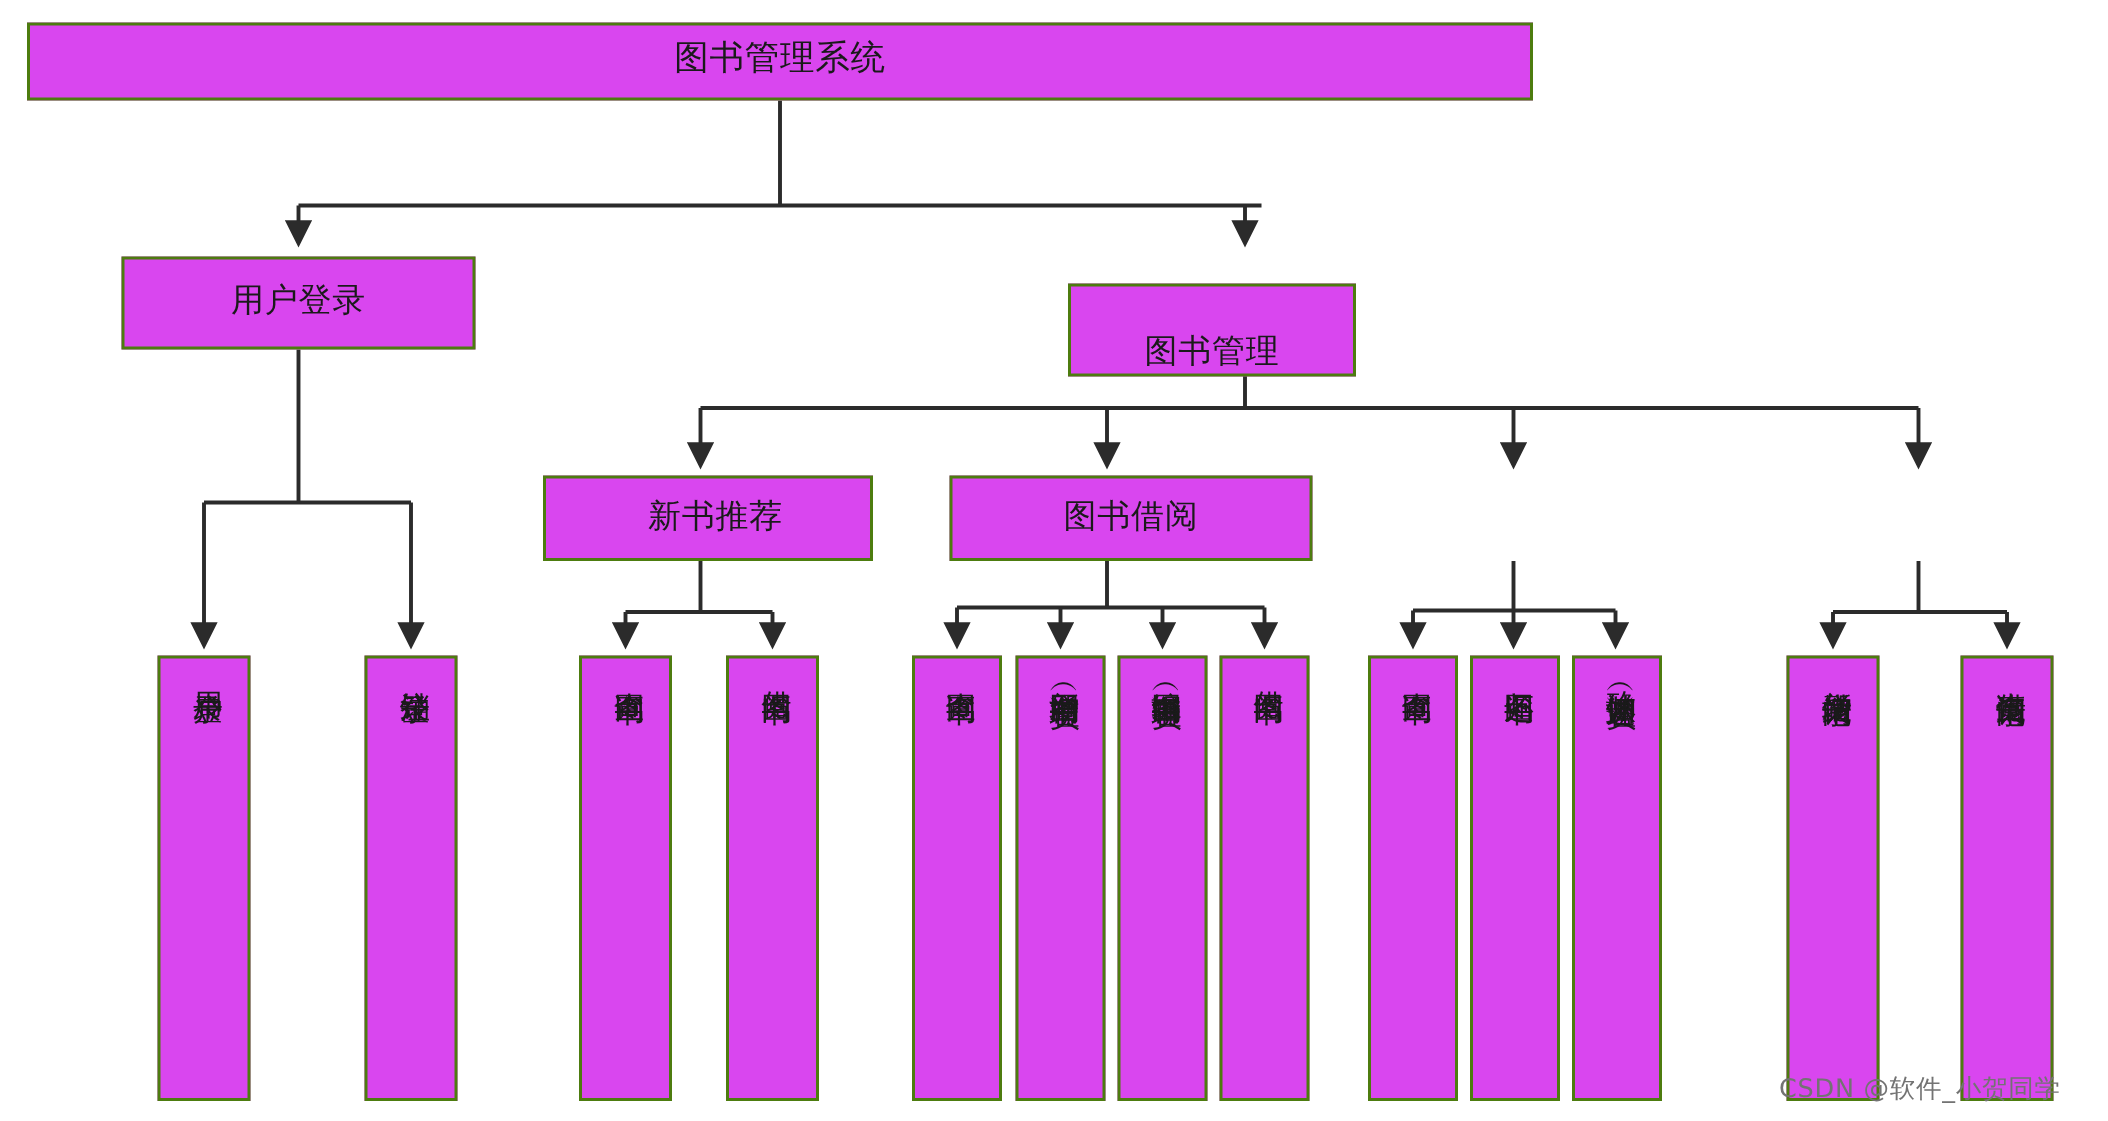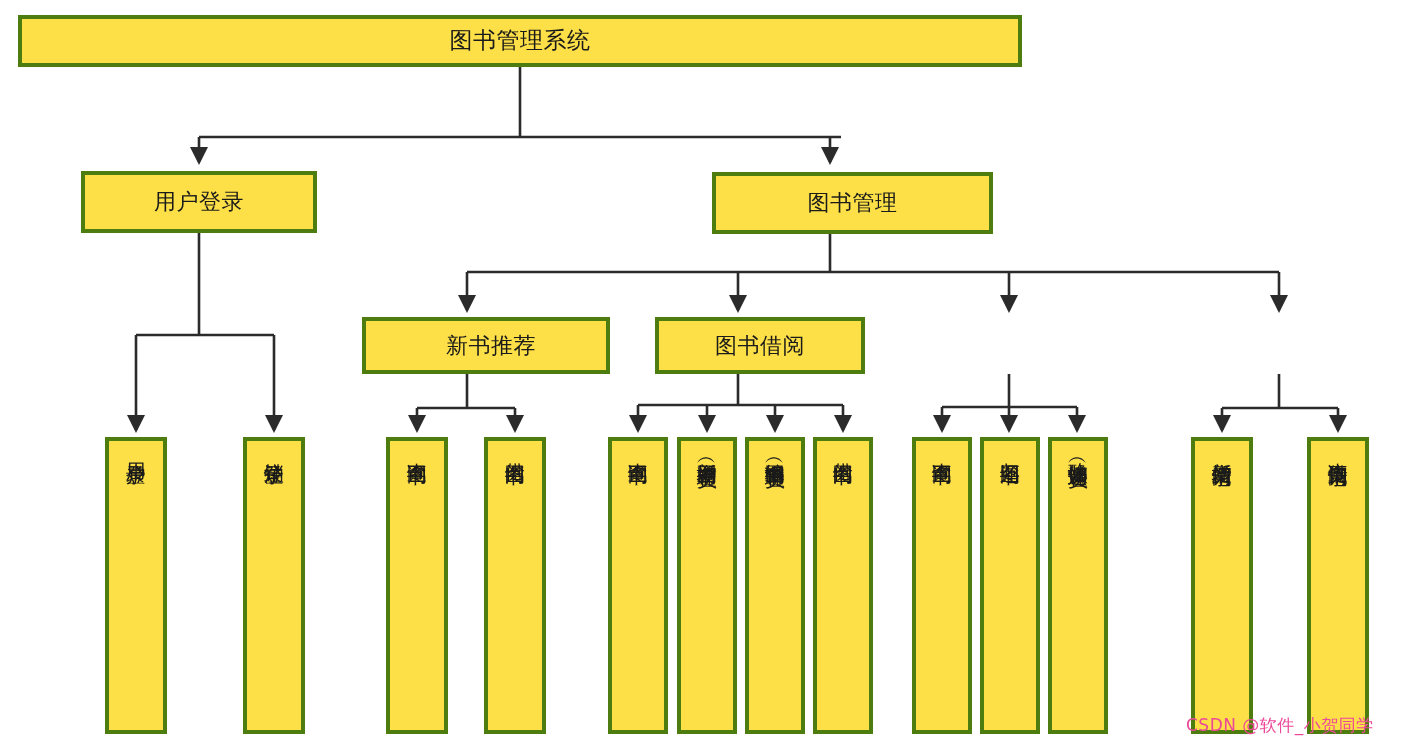--- a/index.html
+++ b/index.html
@@ -23,26 +23,27 @@
     position: absolute;
     left: 0;
     top: 0;
     width: 1405px;
     height: 747px;
     pointer-events: none;
   }
   .node {
     position: absolute;
     box-sizing: border-box;
-    background: #fde047;
-    border: 4px solid #4d7c0f;
+    background: #d946ef;
+    border: 2px solid #4d7c0f;
     display: flex;
     align-items: center;
     justify-content: center;
     z-index: 2;
+    font-family: Liberation Mono, monospace;
   }
   .node .label {
     display: block;
     text-align: center;
     line-height: 1.18;
     letter-spacing: 0.5px;
     color: #1a1a1a;
     white-space: pre-wrap;
   }
   
@@ -65,21 +66,21 @@
     font-size: 20px;
     line-height: 1.22;
     letter-spacing: 1px;
     max-height: 100%;
   }
   .watermark {
     position: absolute;
     left: 1186px;
     top: 714px;
     font-size: 17px;
-    color: #ec4899;
+    color: #737373;
     letter-spacing: 0.5px;
     z-index: 3;
     white-space: nowrap;
     user-select: none;
   }
 </style>
 </head>
 <body>
 
 <div id="canvas">
@@ -136,29 +137,29 @@
   </svg>
 
   <div class="node root horizontal" style="left:18px; top:15px; width:1004px; height:52px;">
     <span class="label">图书管理系统</span>
   </div>
 
   <div class="node horizontal" style="left:81px; top:171px; width:236px; height:62px;">
     <span class="label">用户登录</span>
   </div>
 
-  <div class="node horizontal" style="left:712px; top:172px; width:281px; height:62px;">
+  <div class="node horizontal" style="left:712px; top:189px; width:192px; height:62px;align-items:flex-end;">
     <span class="label">图书管理</span>
   </div>
 
-  <div class="node horizontal" style="left:362px; top:317px; width:248px; height:57px;padding-left:10px;">
+  <div class="node horizontal" style="left:362px; top:317px; width:220px; height:57px;padding-left:10px;">
     <span class="label">新书推荐</span>
   </div>
 
-  <div class="node horizontal" style="left:655px; top:317px; width:210px; height:57px;">
+  <div class="node horizontal" style="left:633px; top:317px; width:242px; height:57px;">
     <span class="label">图书借阅</span>
   </div>
 
 
 
   <div class="node vertical" style="left:105px; top:437px; width:62px; height:297px;">
     <span class="label">用户登录</span>
   </div>
 
   <div class="node vertical" style="left:243px; top:437px; width:62px; height:297px;">

